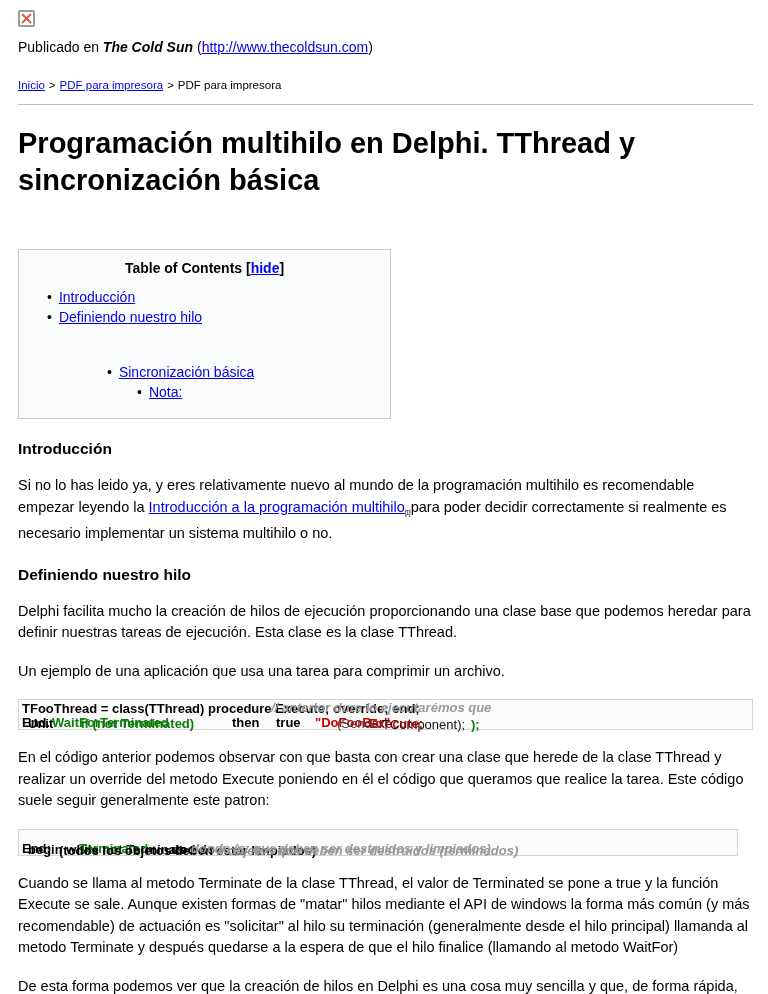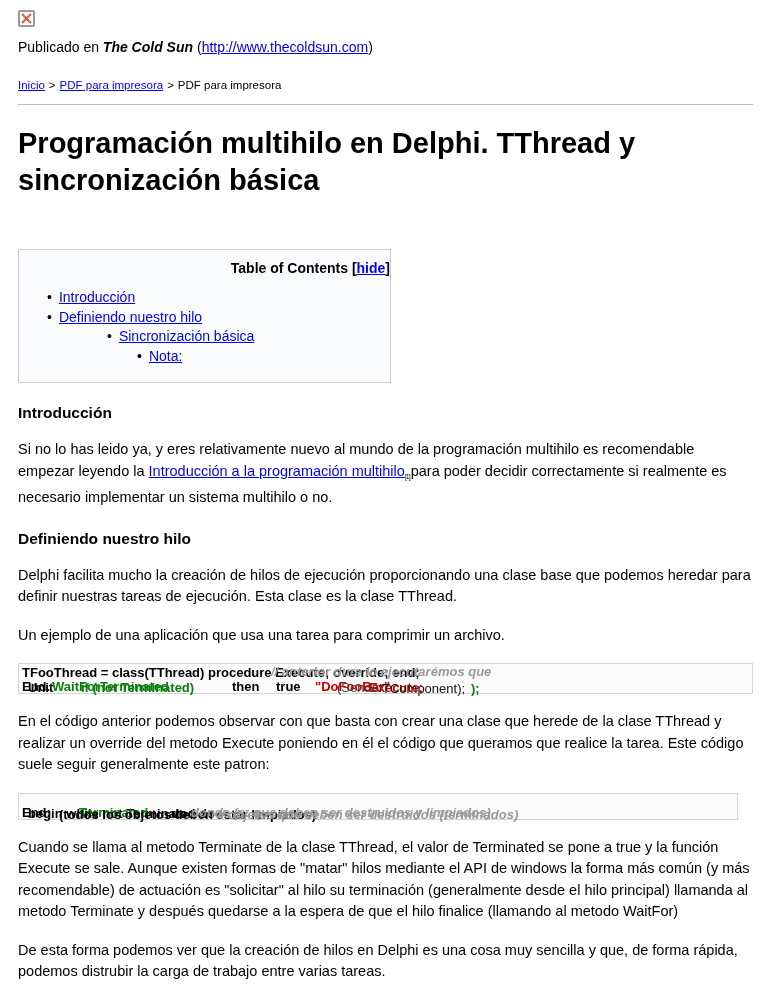--- a/index.html
+++ b/index.html
@@ -18,26 +18,26 @@
   .site-name{font-weight:bold;font-style:italic;}
   .breadcrumb{font-size:11.5px;margin-top:24px;}
   .breadcrumb .sep{margin:0 4px;}
   .rule{border:none;border-top:1px solid #bcbcbc;margin:13px 0 0 0;}
 
   h1{font-size:29px;line-height:1.28;margin:20px 0 0 0;max-width:705px;font-weight:bold;}
 
   
   .toc{margin-top:50px;width:373px;box-sizing:border-box;
     border:1px solid #c9c9c9;background:#fafbfd;padding:10px 0 16px 0;}
-  .toc-header{text-align:right;font-weight:bold;font-size:14px;}
+  .toc-header{text-align:center;font-weight:bold;font-size:14px;}
   .toc-items{margin-top:12px;}
   .toc-item{font-size:14px;line-height:19.5px;}
   .toc-item::before{content:"•";margin-right:7px;}
   .toc-item.l1{padding-left:28px;}
-  .toc-item.l2{padding-left:88px;}
+  .toc-item.l2{padding-left:88px;margin-top:36px;}
   .toc-item.l3{padding-left:118px;}
 
   h2{font-size:15.5px;margin:21px 0 0 0;font-weight:bold;}
   p{margin:17px 0;line-height:21.5px;max-width:737px;}
   .footnote{font-size:7px;letter-spacing:-1px;vertical-align:-3px;margin:0 1px 0 0;color:#111;}
 
   
   .codebox{position:relative;border:1px solid #d4d4d4;background:#fbfbfb;
     margin:15px 0 12px 0;font-size:13px;max-width:718px;}
   .codebox.b1{height:29px;padding-left:31px;}

